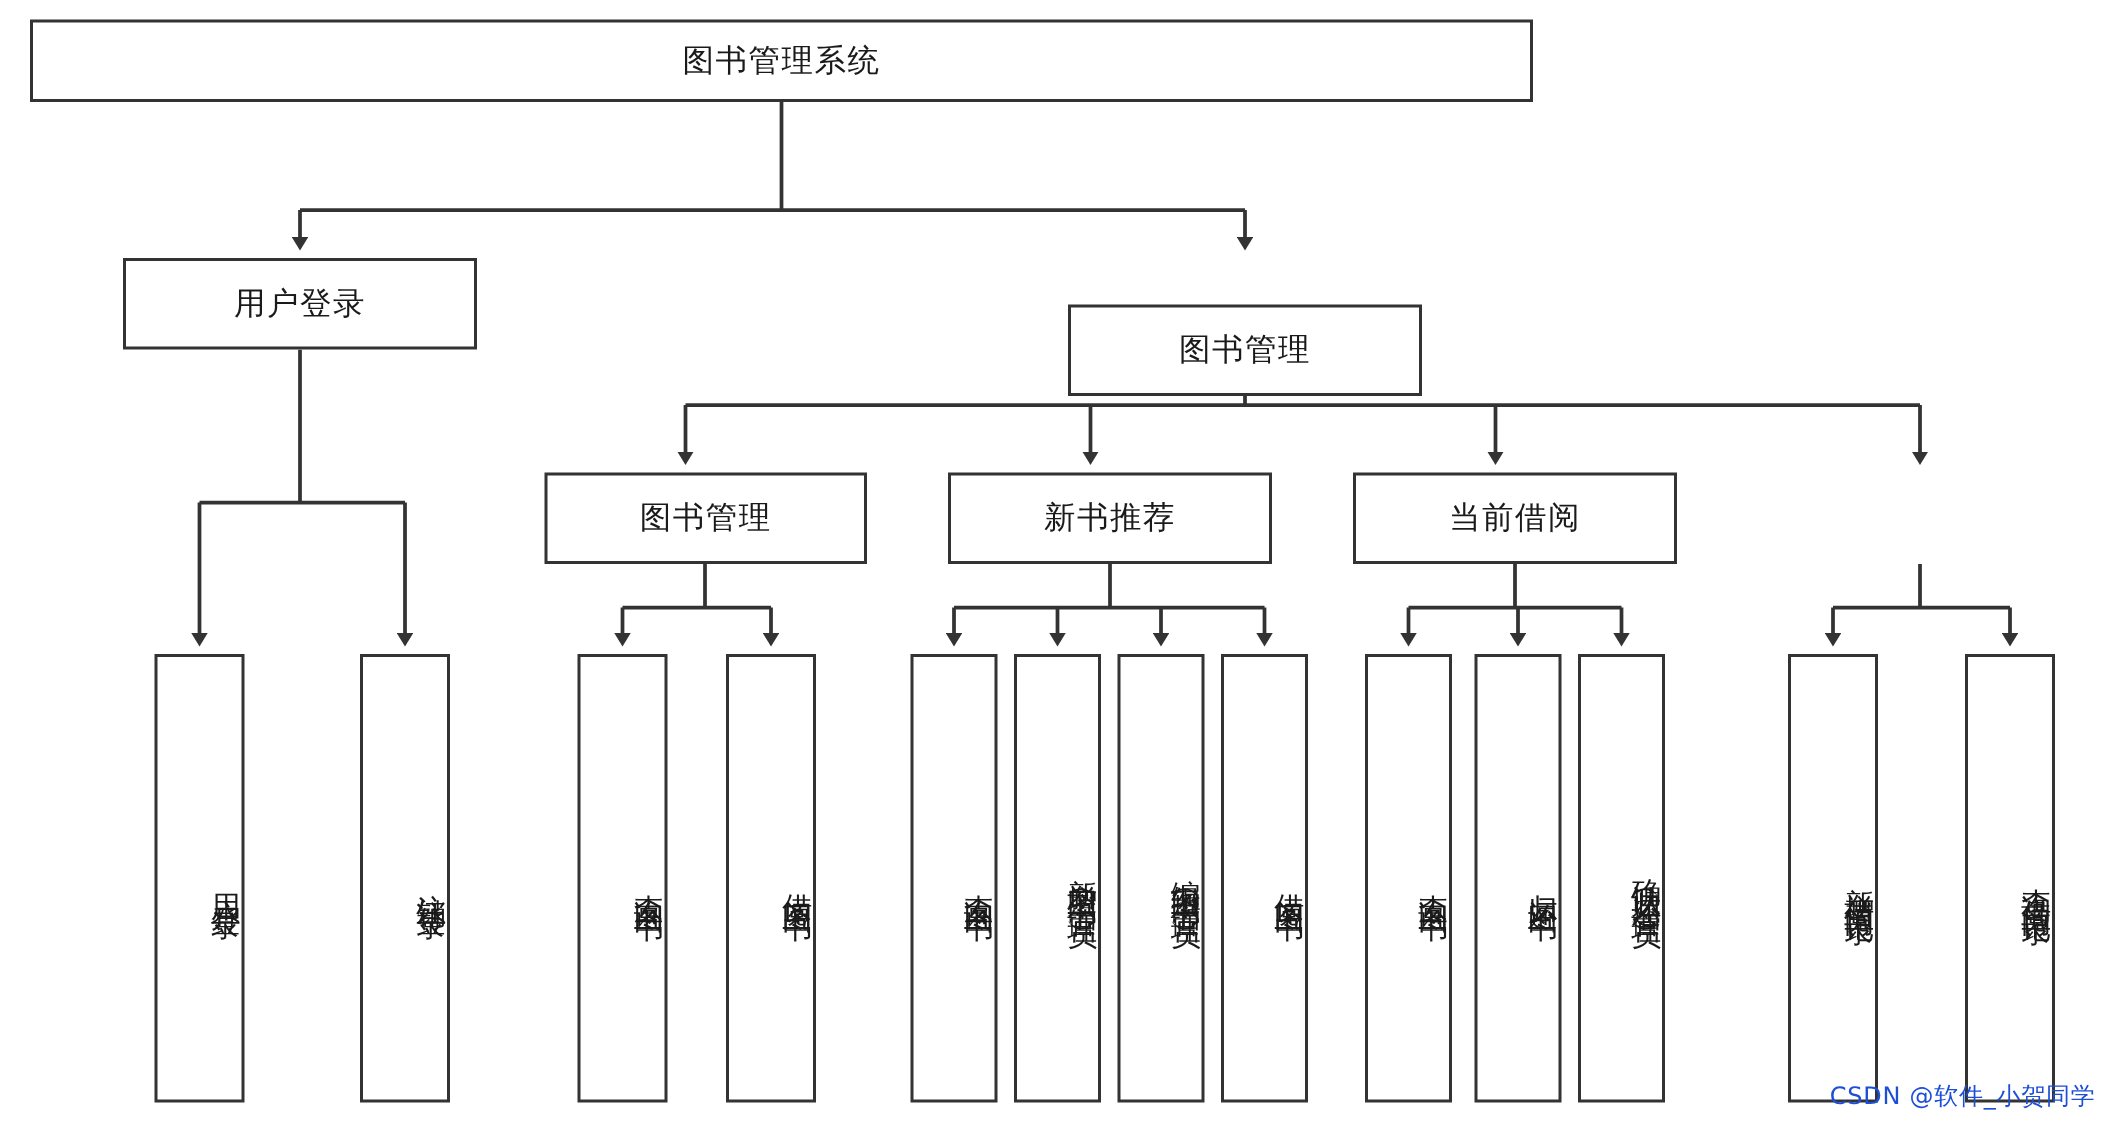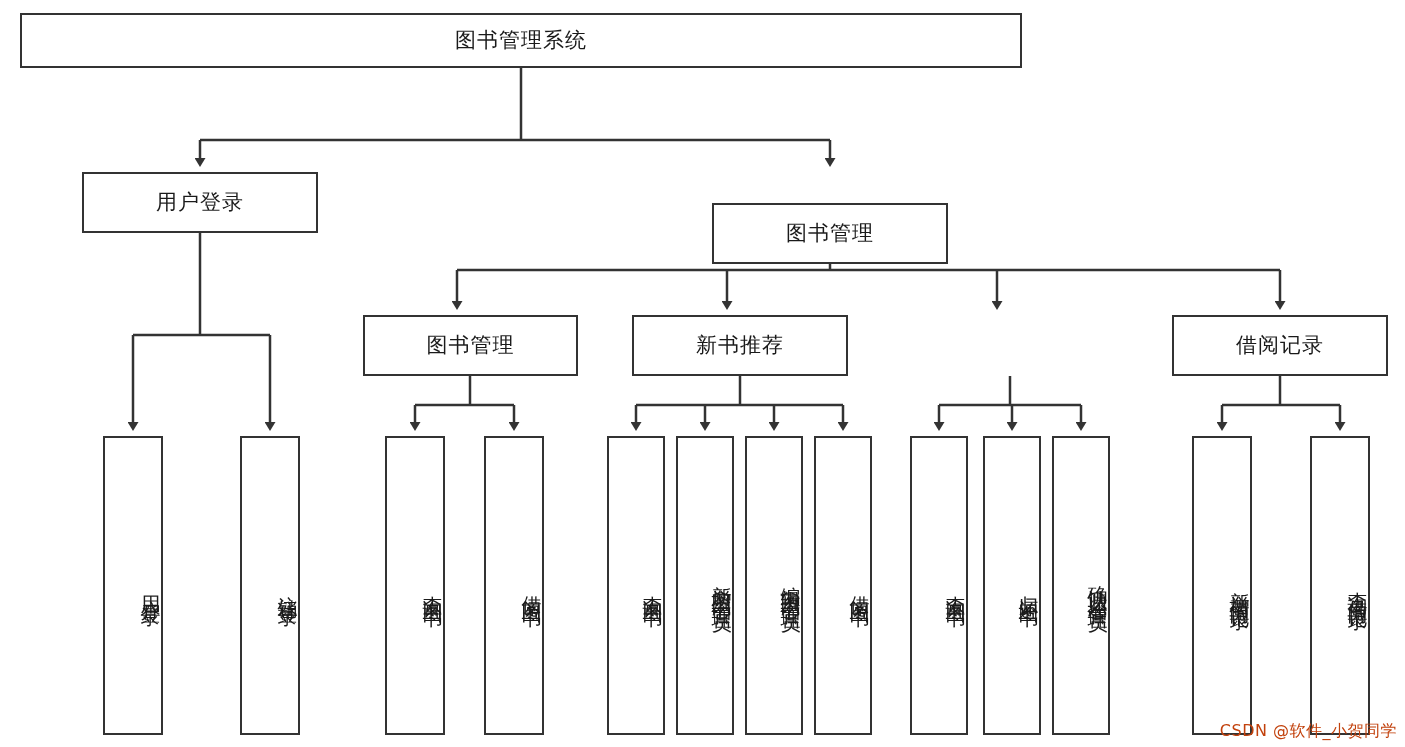--- a/index.html
+++ b/index.html
@@ -62,21 +62,21 @@
     fill: none;
   }
   .arrowhead {
     fill: #333333;
   }
   #watermark {
     position: absolute;
     right: 8px;
     bottom: 5px;
     font-size: 16px;
-    color: #c2410c;
+    color: #1d4ed8;
     letter-spacing: 0.5px;
     white-space: nowrap;
     margin-left: 44px;
   }
 </style>
 </head>
 <body>
 
 <div id="canvas">
 
@@ -138,22 +138,22 @@
   <div class="node horiz" id="n-l1-1" style="left: 712px; top: 171px; width: 236px; height: 61px; margin-top: 32px;">
     <span>图书管理</span>
   </div>
 
   <div class="node horiz" id="n-l2-0" style="left: 363px; top: 315px; width: 215px; height: 61px;">
     <span>图书管理</span>
   </div>
   <div class="node horiz" id="n-l2-1" style="left: 632px; top: 315px; width: 216px; height: 61px;">
     <span>新书推荐</span>
   </div>
-  <div class="node horiz" id="n-l2-3" style="left: 1172px; top: 315px; width: 216px; height: 61px;">
-    <span>借阅记录</span>
+  <div class="node horiz" id="n-l2-2" style="left: 902px; top: 315px; width: 216px; height: 61px;">
+    <span>当前借阅</span>
   </div>
 
   <div class="node vert" id="n-lf-0" style="left: 103px; top: 436px; width: 60px; height: 299px;">
     <span class="vtext">用户登录</span>
   </div>
   <div class="node vert" id="n-lf-1" style="left: 240px; top: 436px; width: 60px; height: 299px;">
     <span class="vtext">注销登录</span>
   </div>
   <div class="node vert" id="n-lf-2" style="left: 385px; top: 436px; width: 60px; height: 299px;">
     <span class="vtext">查询图书</span>

